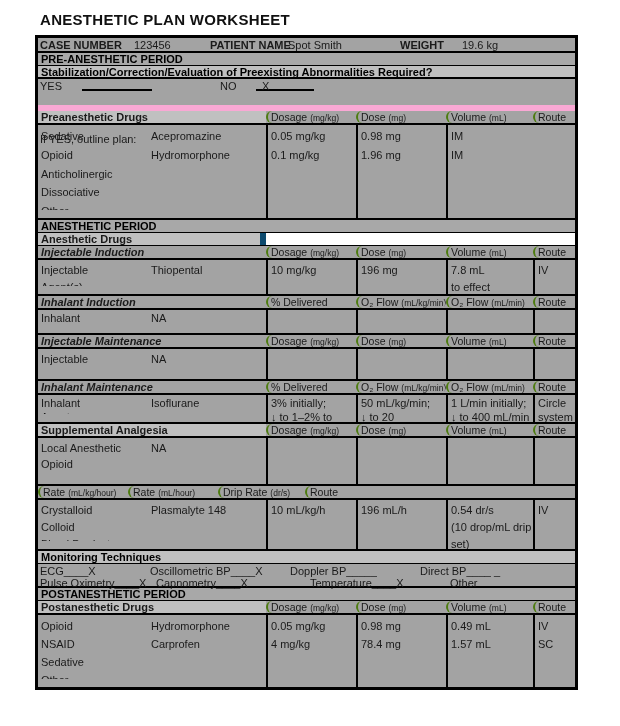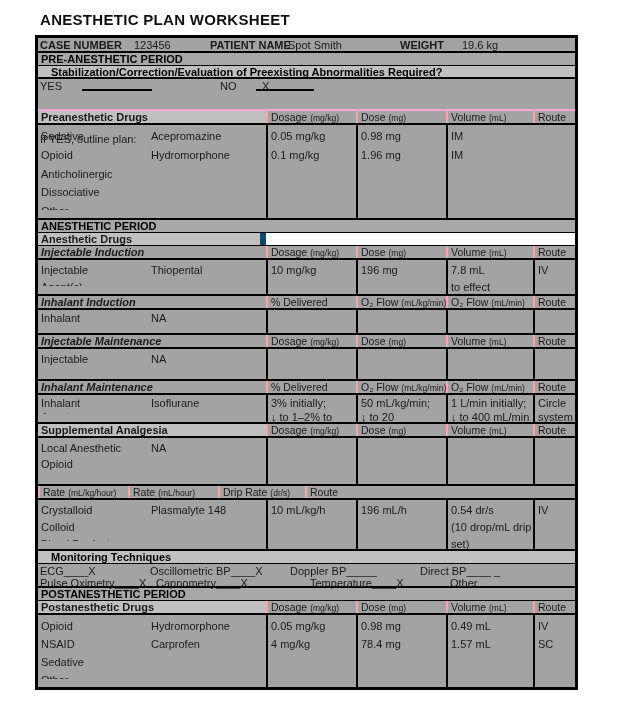--- a/index.html
+++ b/index.html
@@ -20,44 +20,44 @@
   .caserow { position:relative; height:15px; border-bottom:2px solid #000; }
   .caserow span { position:absolute; top:1px; white-space:nowrap; }
   .b { font-weight:bold; }
   .periodbar {
     height:13px; line-height:12px; background:#a8a8a8; color:#000;
     font-weight:bold; padding-left:3px; border-bottom:1px solid #000;
     overflow:hidden;
   }
   .subbar {
     height:13px; line-height:12px; background:#c0c0c0; color:#000;
-    font-weight:bold; padding-left:13px; border-bottom:2px solid #000;
+    font-weight:bold; padding-left:3px; border-bottom:2px solid #000;
     overflow:hidden;
   }
   
-  .yesno { height:32px; border-bottom:2px solid #f9a8d4; padding-top:1px; }
+  .yesno { height:32px; border-bottom:6px solid #f9a8d4; padding-top:1px; }
   .ynline { position:relative; height:13px; }
   .ynline span { position:absolute; top:0; }
   .yn-yes { left:2px; }
   .yn-u1 { left:44px; width:70px; height:11px; border-bottom:2px solid #000; }
   .yn-no { left:182px; }
   .yn-x  { left:224px; }
   .yn-u2 { left:218px; width:58px; height:11px; border-bottom:2px solid #000; }
   .outline { position:relative; height:13px;margin-top:40px; }
   .outline span { position:absolute; left:2px; top:0; }
   
   .shead { display:flex; height:14px; border-bottom:2px solid #000; line-height:11px; }
   .sh-label {
     width:228px; padding:1px 0 0 3px; font-weight:bold; overflow:hidden;
   }
   .sh-label.gray { background:#c0c0c0; }
   .sh-label.ital { font-style:italic; }
   .hcell {
-    border-left:2px solid #fca5a5; padding:1px 0 0 3px; overflow:hidden;
-    white-space:nowrap; display:flex; align-items:baseline;
+    border-left:2px solid #4d7c0f; padding:1px 0 0 3px; overflow:hidden;
+    white-space:nowrap; display:flex; align-items:baseline;border-radius:6px;
   }
   .hmain { font-size:10.5px; }
   .hunit { font-size:8.5px; margin-left:3px; }
   .c2 { width:90px; } .c3 { width:90px; } .c4 { width:87px; } .c5 { flex:1; }
   
   .sbody { display:flex; border-bottom:2px solid #000; overflow:hidden; }
   .colA { width:228px; display:flex; padding:2px 0 8px 3px; overflow:hidden; }
   .labels { width:110px; white-space:pre-line; overflow:hidden; }
   .drugs  { flex:1; white-space:pre-line; overflow:hidden; }
   .vcell {

